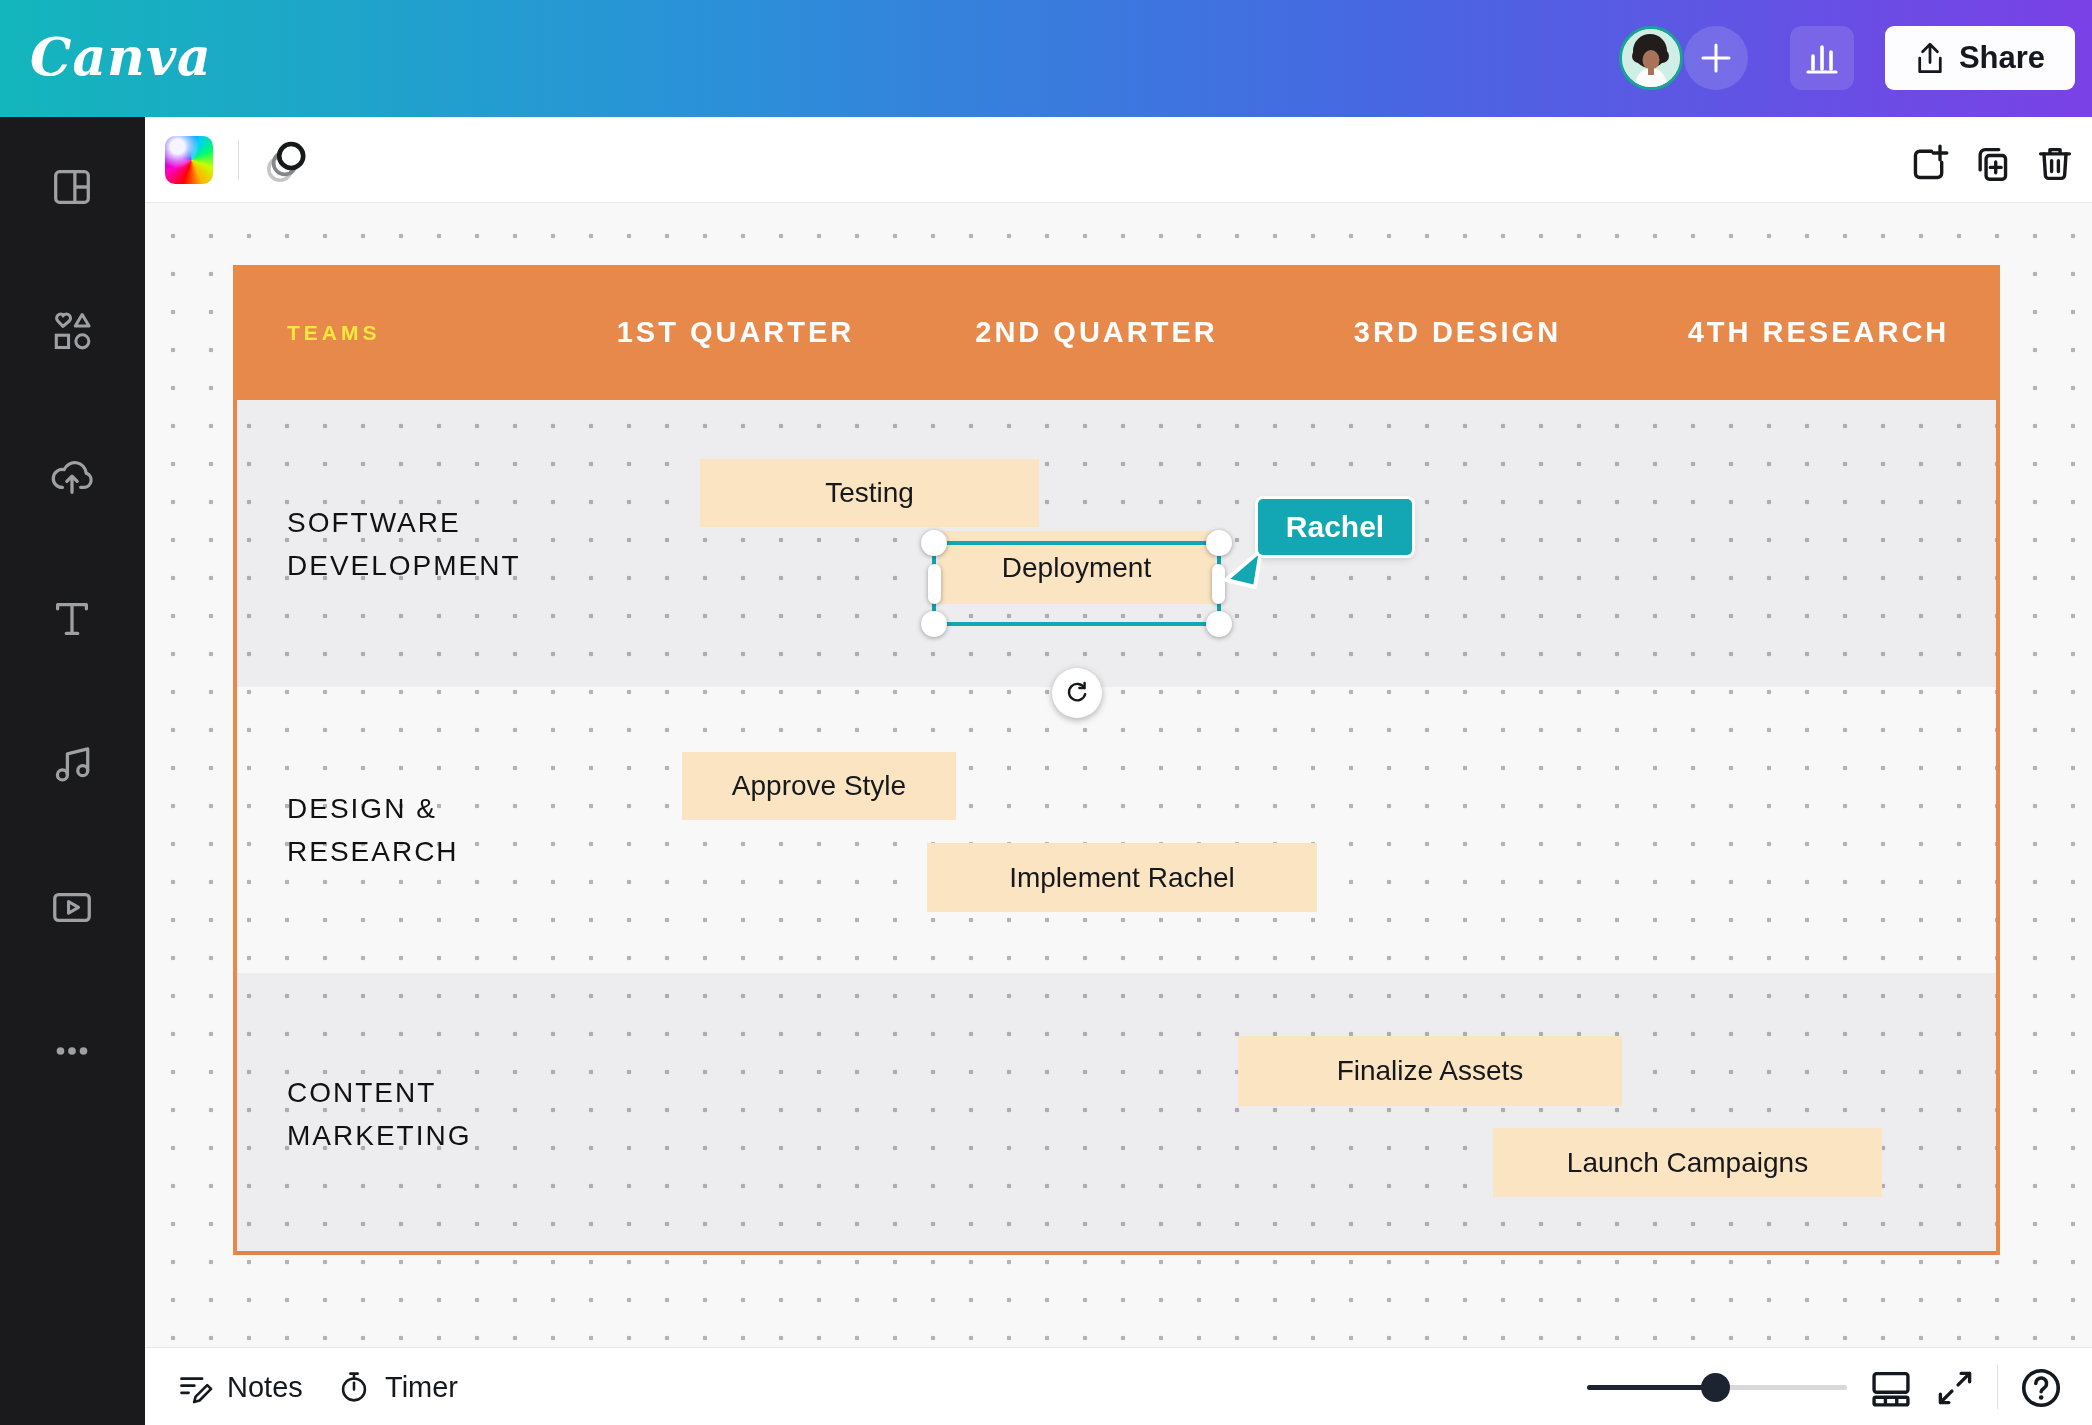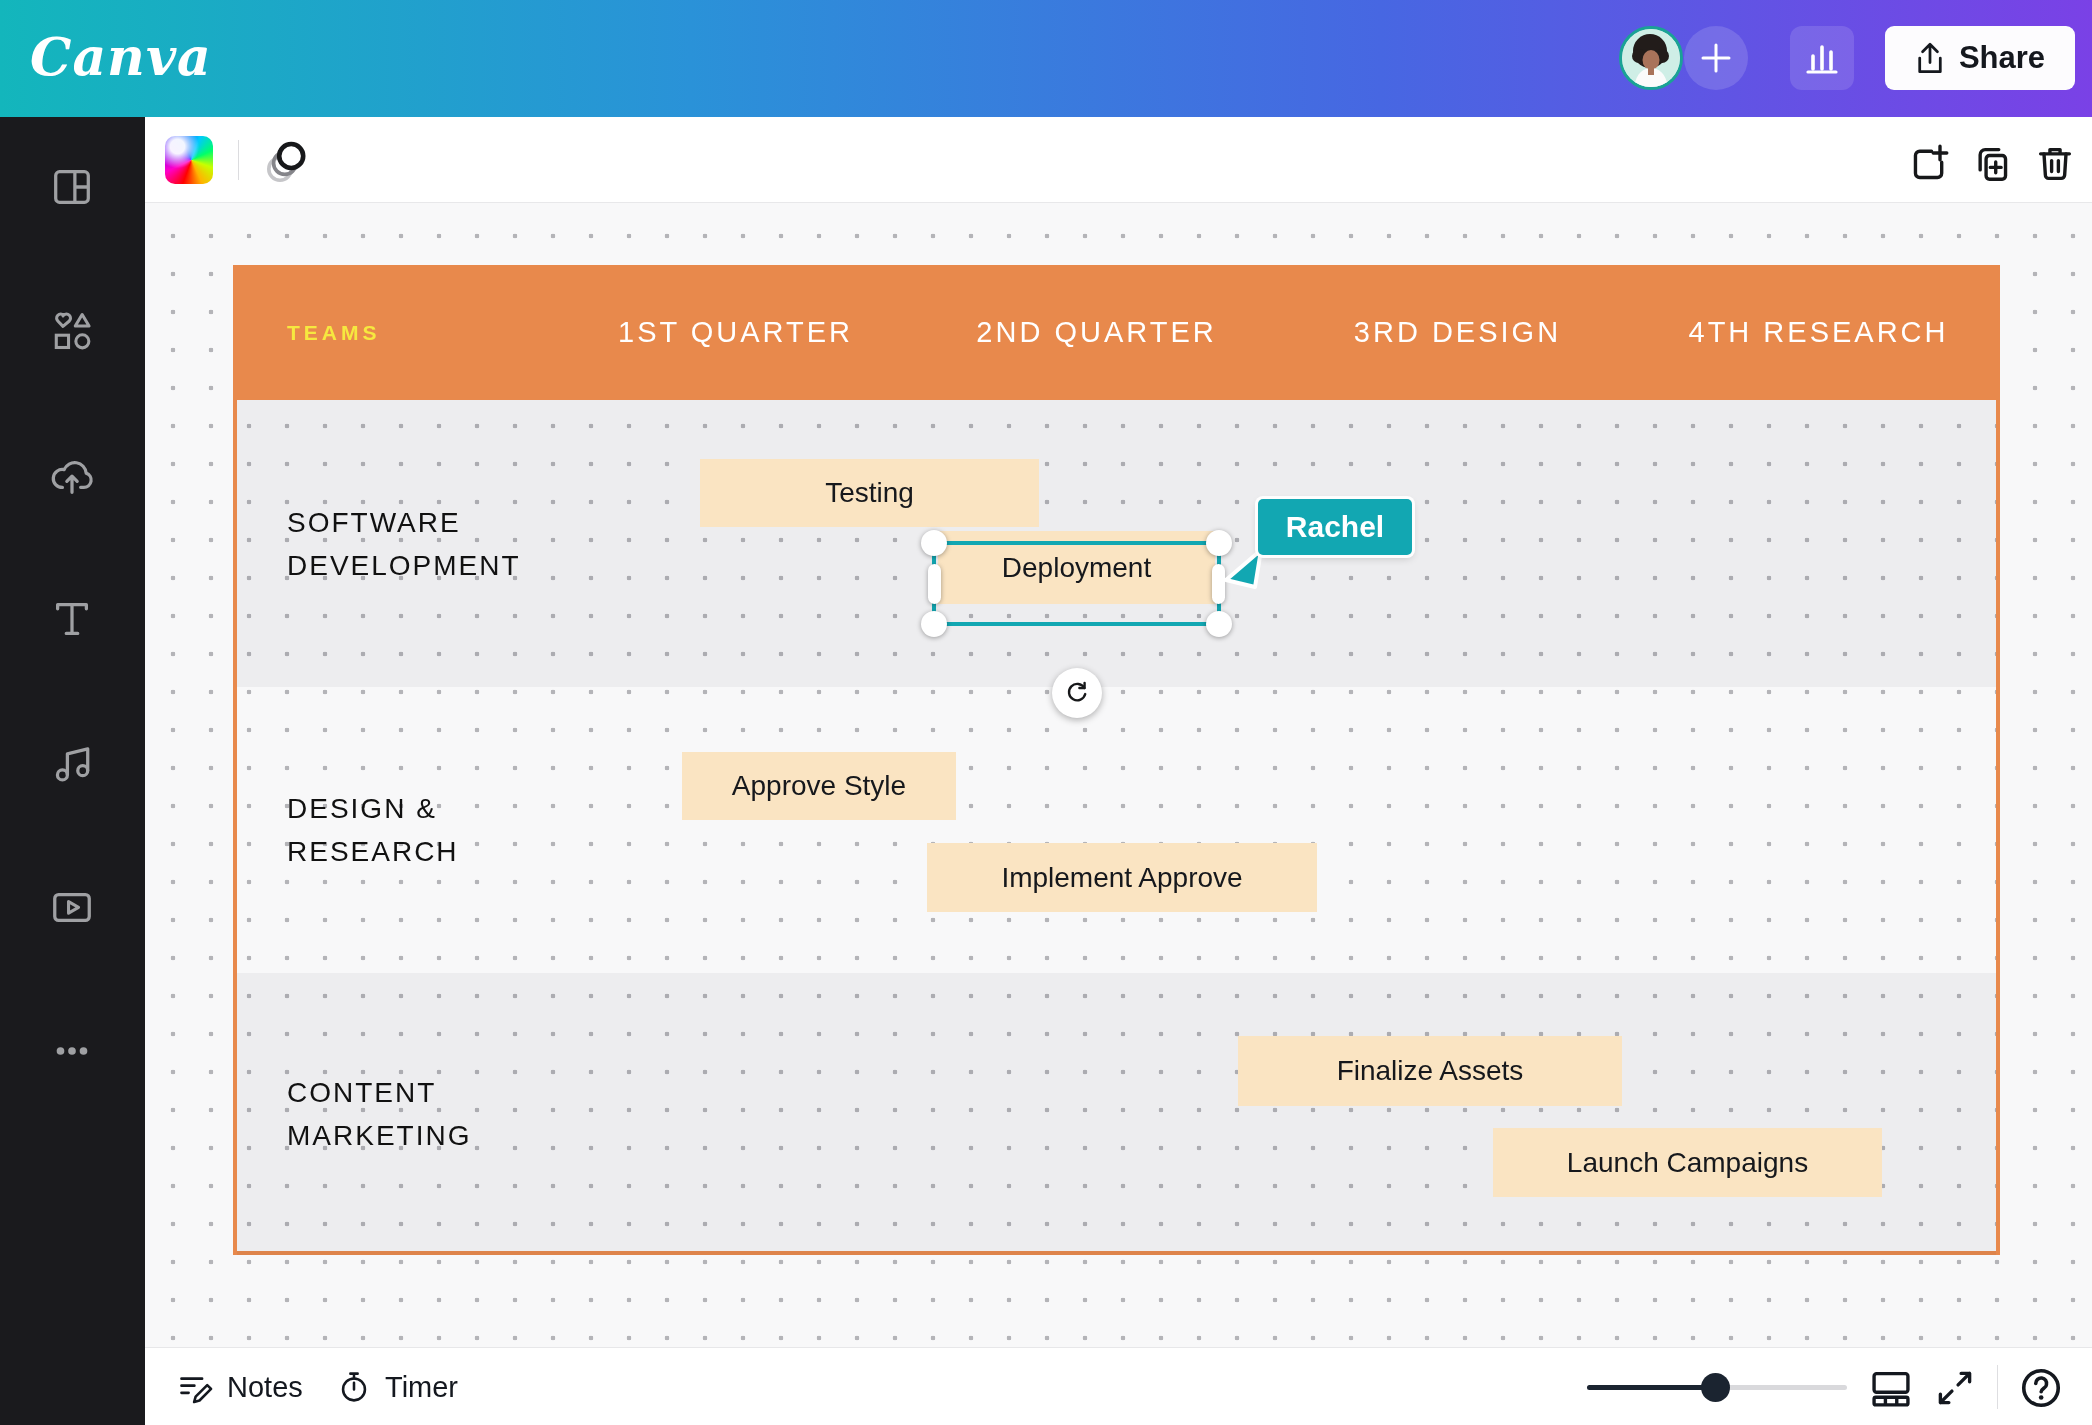--- a/index.html
+++ b/index.html
@@ -43,21 +43,21 @@
     background-color:#f8f8f9;
     background-image:radial-gradient(circle,#b4b4b8 2.1px,rgba(0,0,0,0) 2.6px);
     background-size:38px 38px;background-position:9px 14px;}
 
   .gantt{position:absolute;left:88px;top:62px;width:1767px;height:990px;
     border-left:4px solid #e8894c;border-right:4px solid #e8894c;border-bottom:4px solid #e8894c;}
   .g-header{position:absolute;left:-4px;top:0;width:1767px;height:135px;background:#e8894c;
     display:flex;align-items:center;padding-left:4px;}
   .g-col-teams{width:318px;padding-left:50px;font-size:21px;font-weight:700;
     letter-spacing:4px;color:#f6e83f;}
-  .g-col{width:361px;text-align:center;font-size:29px;font-weight:400;
+  .g-col{width:361px;text-align:center;font-size:29px;font-weight:700;
     letter-spacing:3px;color:#fff;}
   .g-band{position:absolute;left:0;width:1759px;}
   .band-shade{background:rgba(40,40,55,.05);}
   .team-label{position:absolute;left:50px;top:50%;transform:translateY(-50%);
     font-size:28px;font-weight:400;letter-spacing:2px;line-height:43px;color:#111;}
   .task-bar{position:absolute;background:#fae4c2;display:flex;align-items:center;
     justify-content:center;font-size:28px;font-weight:500;color:#16181c;}
 
   
   .sel-box{position:absolute;left:695px;top:276px;width:289px;height:85px;
@@ -236,21 +236,21 @@
       <div class="g-band band-shade" style="top:708px;height:282px">
         <div class="team-label">
           <div>CONTENT</div>
           <div>MARKETING</div>
         </div>
       </div>
 
       <div class="task-bar" style="left:463px;top:194px;width:339px;height:68px">Testing</div>
       <div class="task-bar" style="left:701px;top:266px;width:277px;height:73px">Deployment</div>
       <div class="task-bar" style="left:445px;top:487px;width:274px;height:68px">Approve Style</div>
-      <div class="task-bar" style="left:690px;top:578px;width:390px;height:69px">Implement Approve</div>
+      <div class="task-bar" style="left:690px;top:578px;width:390px;height:69px">Implement Rachel</div>
       <div class="task-bar" style="left:1001px;top:771px;width:384px;height:70px">Finalize Assets</div>
       <div class="task-bar" style="left:1256px;top:863px;width:389px;height:69px">Launch Campaigns</div>
 
       <div class="sel-box">
         <div class="handle h-corner" style="left:-15px;top:-15px"></div>
         <div class="handle h-corner" style="right:-15px;top:-15px"></div>
         <div class="handle h-corner" style="left:-15px;bottom:-15px"></div>
         <div class="handle h-corner" style="right:-15px;bottom:-15px"></div>
         <div class="handle h-side" style="left:-8px"></div>
         <div class="handle h-side" style="right:-8px"></div>

